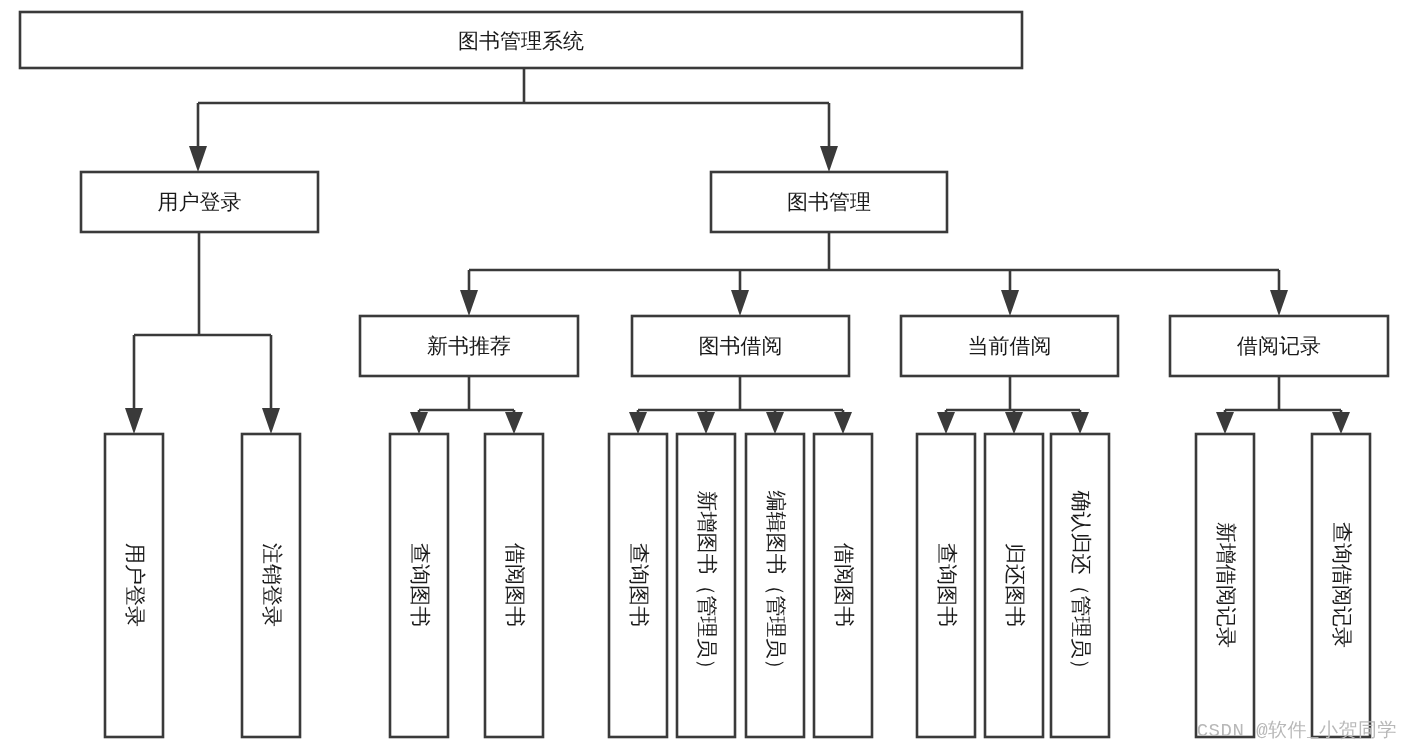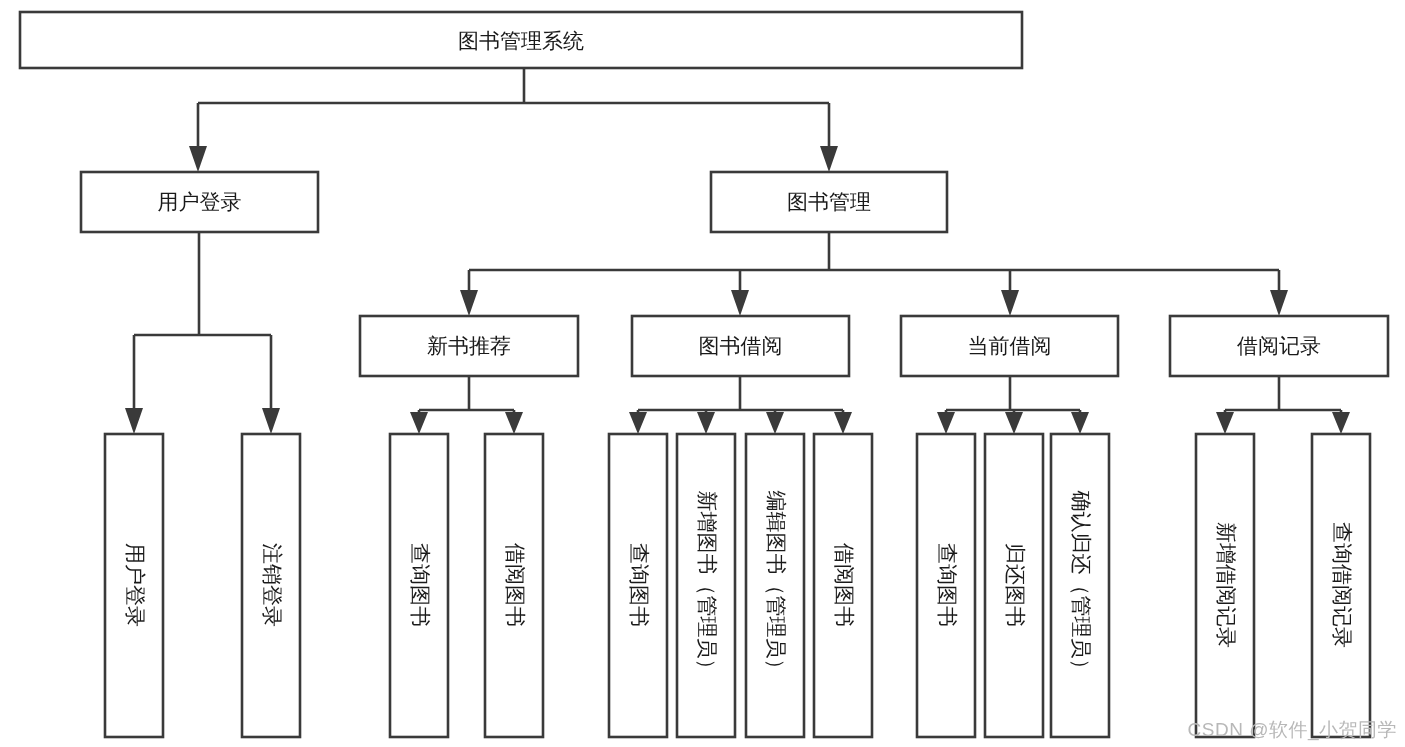--- a/index.html
+++ b/index.html
@@ -58,21 +58,21 @@
     font-size: 21px;
     fill: #1a1a1a;
     text-anchor: middle;
     dominant-baseline: middle;
     white-space: pre;
   }
   .watermark-text {
     position: absolute;
     right: 8px;
     bottom: 4px;
-    font-family: Liberation Sans, sans-serif;
+    font-family: Liberation Mono, monospace;
     font-size: 19px;
     color: #b8b8b8;
     letter-spacing: 0.5px;
     user-select: none;
     pointer-events: none;
     white-space: nowrap;
   }
 </style>
 </head>
 <body>

